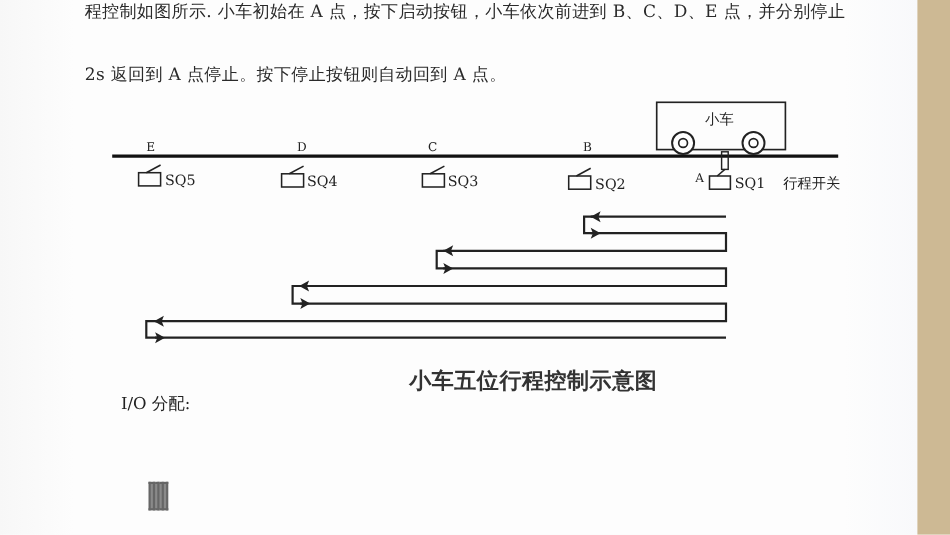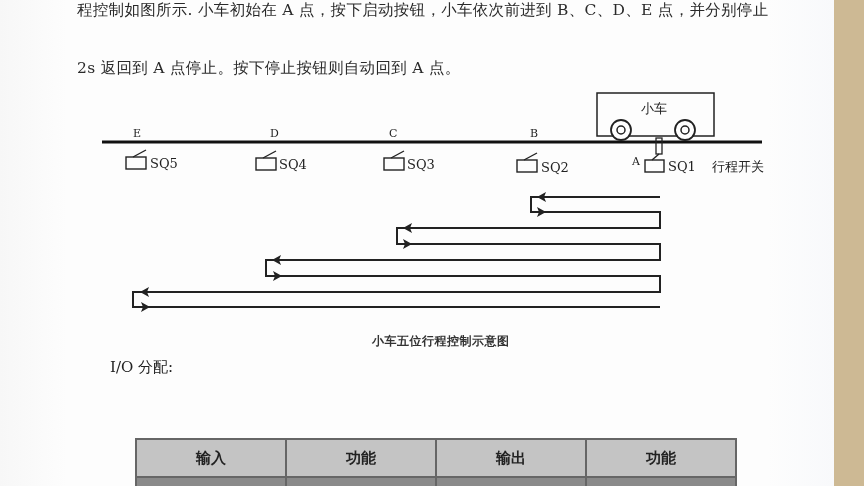--- a/index.html
+++ b/index.html
@@ -22,21 +22,21 @@
     white-space: nowrap; color: #2a2a2a;
   }
   .line1 { top: 0; }
   .line2 { top: 58px; }
 
   svg.diagram { position: absolute; left: 0; top: 0; }
   .diag-text { font-family: "DejaVu Serif", "Liberation Serif", serif; fill: #222; }
   .diag-sans { font-family: "DejaVu Sans", "Liberation Sans", sans-serif; fill: #222; }
 
   .caption {
-    position: absolute; left: 372px; top: 333px; font-size: 12px; font-weight: bold;
+    position: absolute; left: 372px; top: 333px; font-size: 20px; font-weight: bold;
     font-family: "DejaVu Sans", "Liberation Sans", sans-serif; color: #333; letter-spacing: 0.5px;
   }
   .io-label {
     position: absolute; left: 110px; top: 358px; font-size: 15px; color: #222;
   }
   table.io {
     position: absolute; left: 135px; top: 438px; border-collapse: collapse;
     font-family: "DejaVu Sans", "Liberation Sans", sans-serif; font-size: 15px;
   }
   table.io th {
@@ -118,26 +118,20 @@
       <polygon points="140,292 149,287 147,292 149,297"></polygon>
       <polygon points="150,307 141,302 143,307 141,312"></polygon>
     </g>
   </svg>
 
   <div class="caption">小车五位行程控制示意图</div>
   <div class="io-label">I/O 分配:</div>
 
   <table class="io">
     <tbody>
-        <tr>
-      <th>输入</th>
-      <th>功能</th>
-      <th>输出</th>
-      <th>功能</th>
-    </tr>
     <tr>
       <td></td>
           <td></td>
       <td></td>
           <td></td>
     </tr>
   </tbody>
     </table>
 </div>
 

